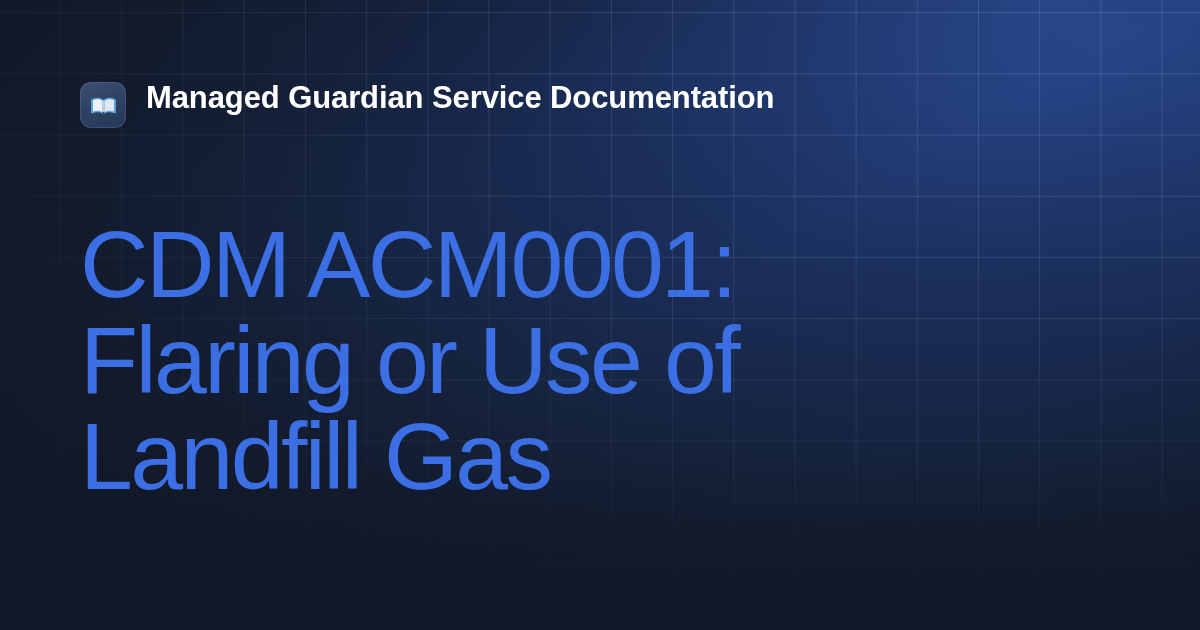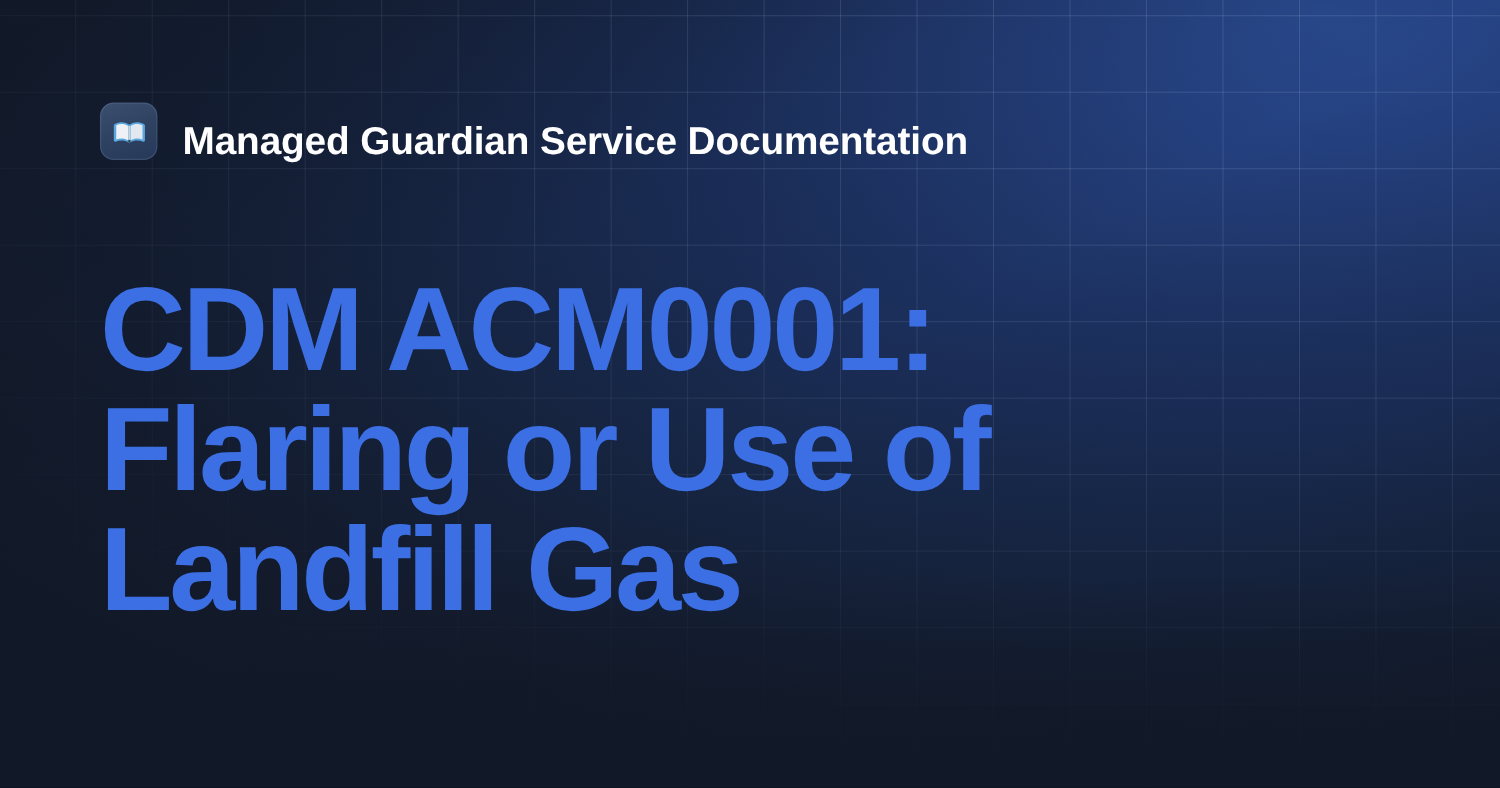--- a/index.html
+++ b/index.html
@@ -98,21 +98,21 @@
     z-index: 3;
     height: 100%;
     box-sizing: border-box;
     padding: 0 80px;
     display: flex;
     flex-direction: column;
   }
 
   .brand {
     display: flex;
-    align-items: flex-end;
+    align-items: flex-start;
     gap: 20px;
     margin-top: 82px;
     height: 46px;
   }
 
   .brand-icon {
     width: 46px;
     height: 46px;
     border-radius: 11px;
     background: linear-gradient(160deg, #3c4f6e 0%, #2f4261 48%, #27395a 100%);
@@ -130,21 +130,21 @@
     color: #ffffff;
     letter-spacing: -0.1px;
     line-height: 1;
     white-space: nowrap;
   }
 
   .headline {
     margin: 0;
     margin-top: 88px;
     font-size: 95px;
-    font-weight: bold;
+    font-weight: normal;
     line-height: 96px;
     letter-spacing: -2.6px;
     color: #3b6fe3;
     max-width: 760px;
   }
 
   .spacer { flex: 1 1 auto; }
 </style>
 </head>
 <body>

